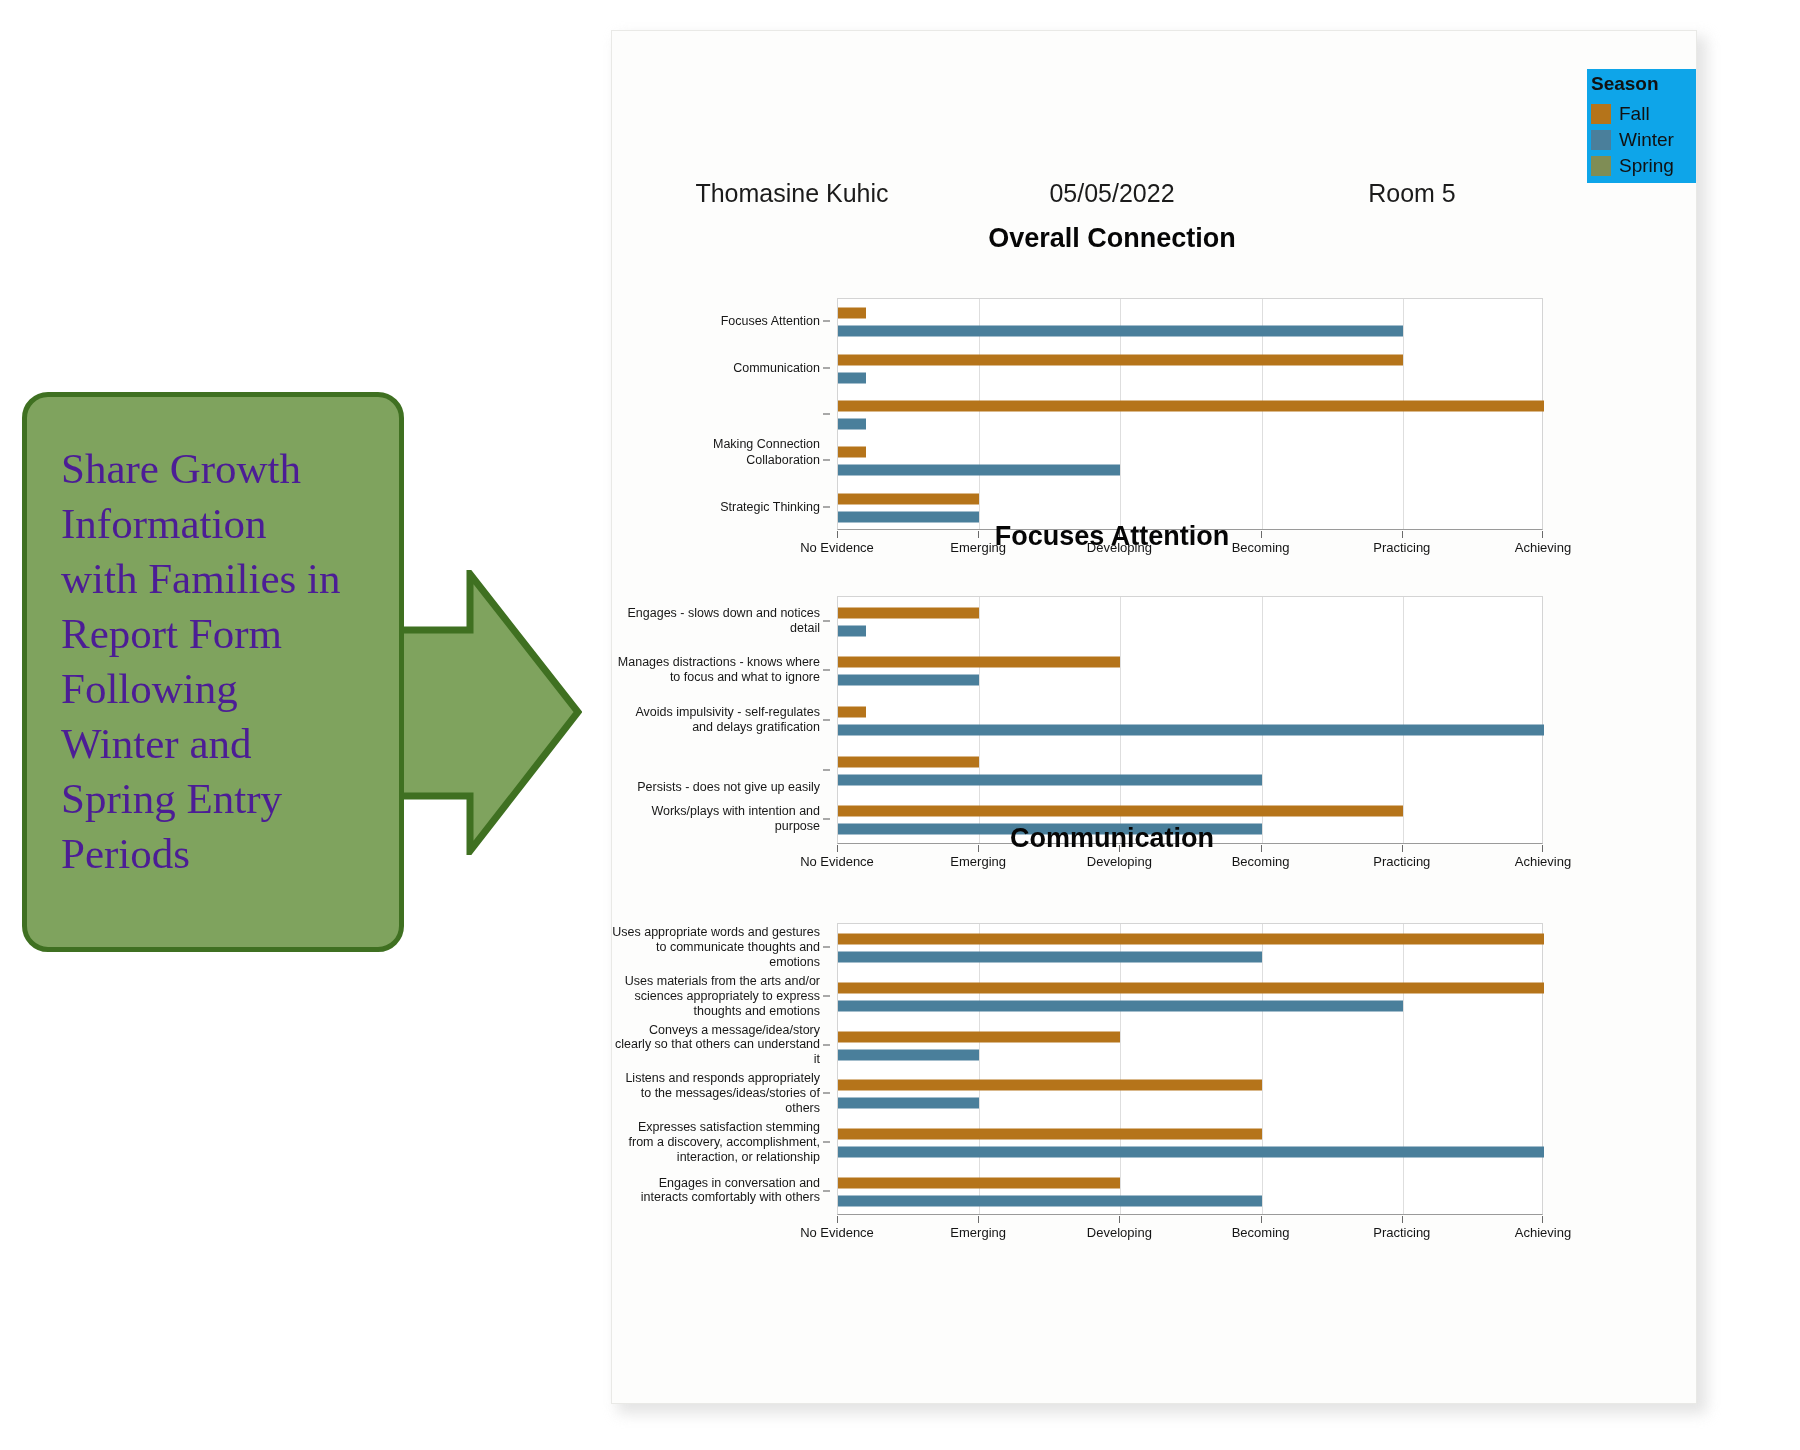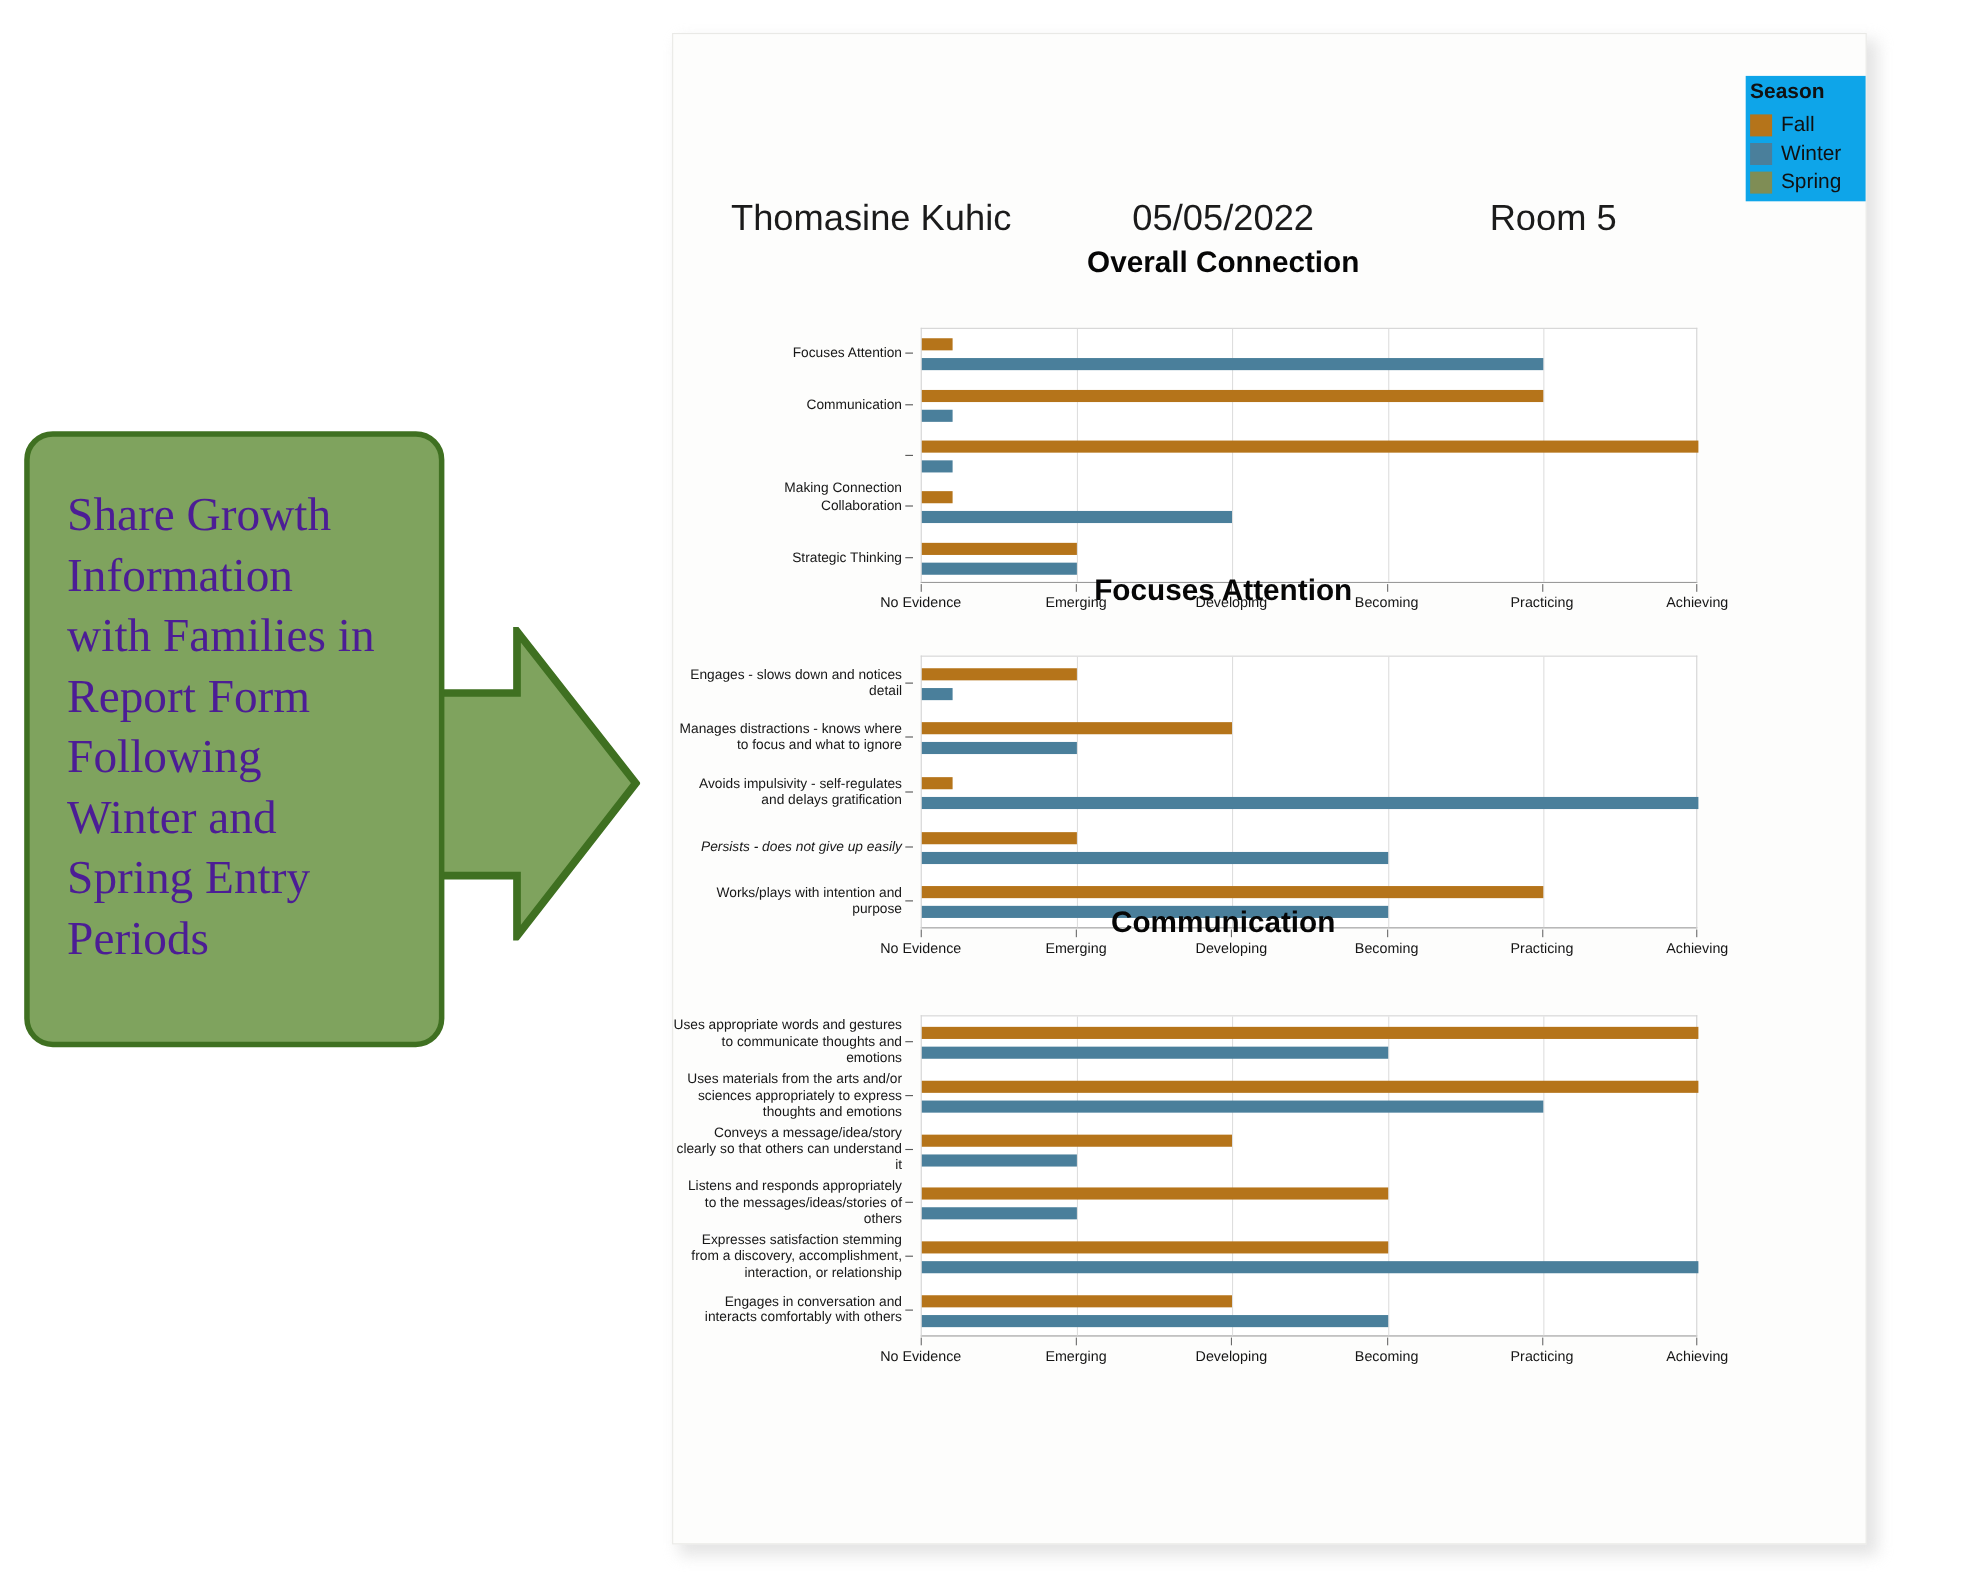--- a/index.html
+++ b/index.html
@@ -91,21 +91,21 @@
     font-size: 37px;
     font-weight: bold;
     letter-spacing: -.2px;
   }
   #meta-row {
     position: absolute;
     left: 0;
     top: 148px;
     width: 1000px;
     height: 34px;
-    font-size: 33px;
+    font-size: 25px;
     color: #1b1b1b;
   }
   #meta-row .meta-name  { position: absolute; left: 0px;   top: 0; width: 360px; text-align: center; }
   #meta-row .meta-date  { position: absolute; left: 340px; top: 0; width: 320px; text-align: center; }
   #meta-row .meta-room  { position: absolute; left: 640px; top: 0; width: 320px; text-align: center; }
 
   
   #legend {
     position: absolute;
     left: 975px;
@@ -329,21 +329,21 @@
               <div class="bar" style="top: 214.2px; left: 0px; width: 564.8px; background: rgb(181, 116, 26);"></div>
               <div class="bar" style="top: 232.2px; left: 0px; width: 423.6px; background: rgb(74, 127, 155);"></div>
             </div>
             <div class="plot-labels" style="height: 248px;">
               <div class="cat-label" style="top: 24.8px;">Engages - slows down and notices detail</div>
               <div class="tickmark" style="top: 24.8px;"></div>
               <div class="cat-label" style="top: 74.4px;">Manages distractions - knows where to focus and what to ignore</div>
               <div class="tickmark" style="top: 74.4px;"></div>
               <div class="cat-label" style="top: 124px;">Avoids impulsivity - self-regulates and delays gratification</div>
               <div class="tickmark" style="top: 124px;"></div>
-              <div class="cat-label" style="top: 174px; font-style: italic;">Persists - does not give up easily</div>
+              <div class="cat-label" style="top: 191px;">Persists - does not give up easily</div>
               <div class="tickmark" style="top: 173.6px;"></div>
               <div class="cat-label" style="top: 223.2px;">Works/plays with intention and purpose</div>
               <div class="tickmark" style="top: 223.2px;"></div>
             </div>
             <div class="xaxis" style="top: 249px; width: 706px;">
               <div class="xtick" style="left: 0px;"></div>
               <div class="xlabel" style="left: 0px;">No Evidence</div>
               <div class="xtick" style="left: 141.2px;"></div>
               <div class="xlabel" style="left: 141.2px;">Emerging</div>
               <div class="xtick" style="left: 282.4px;"></div>

